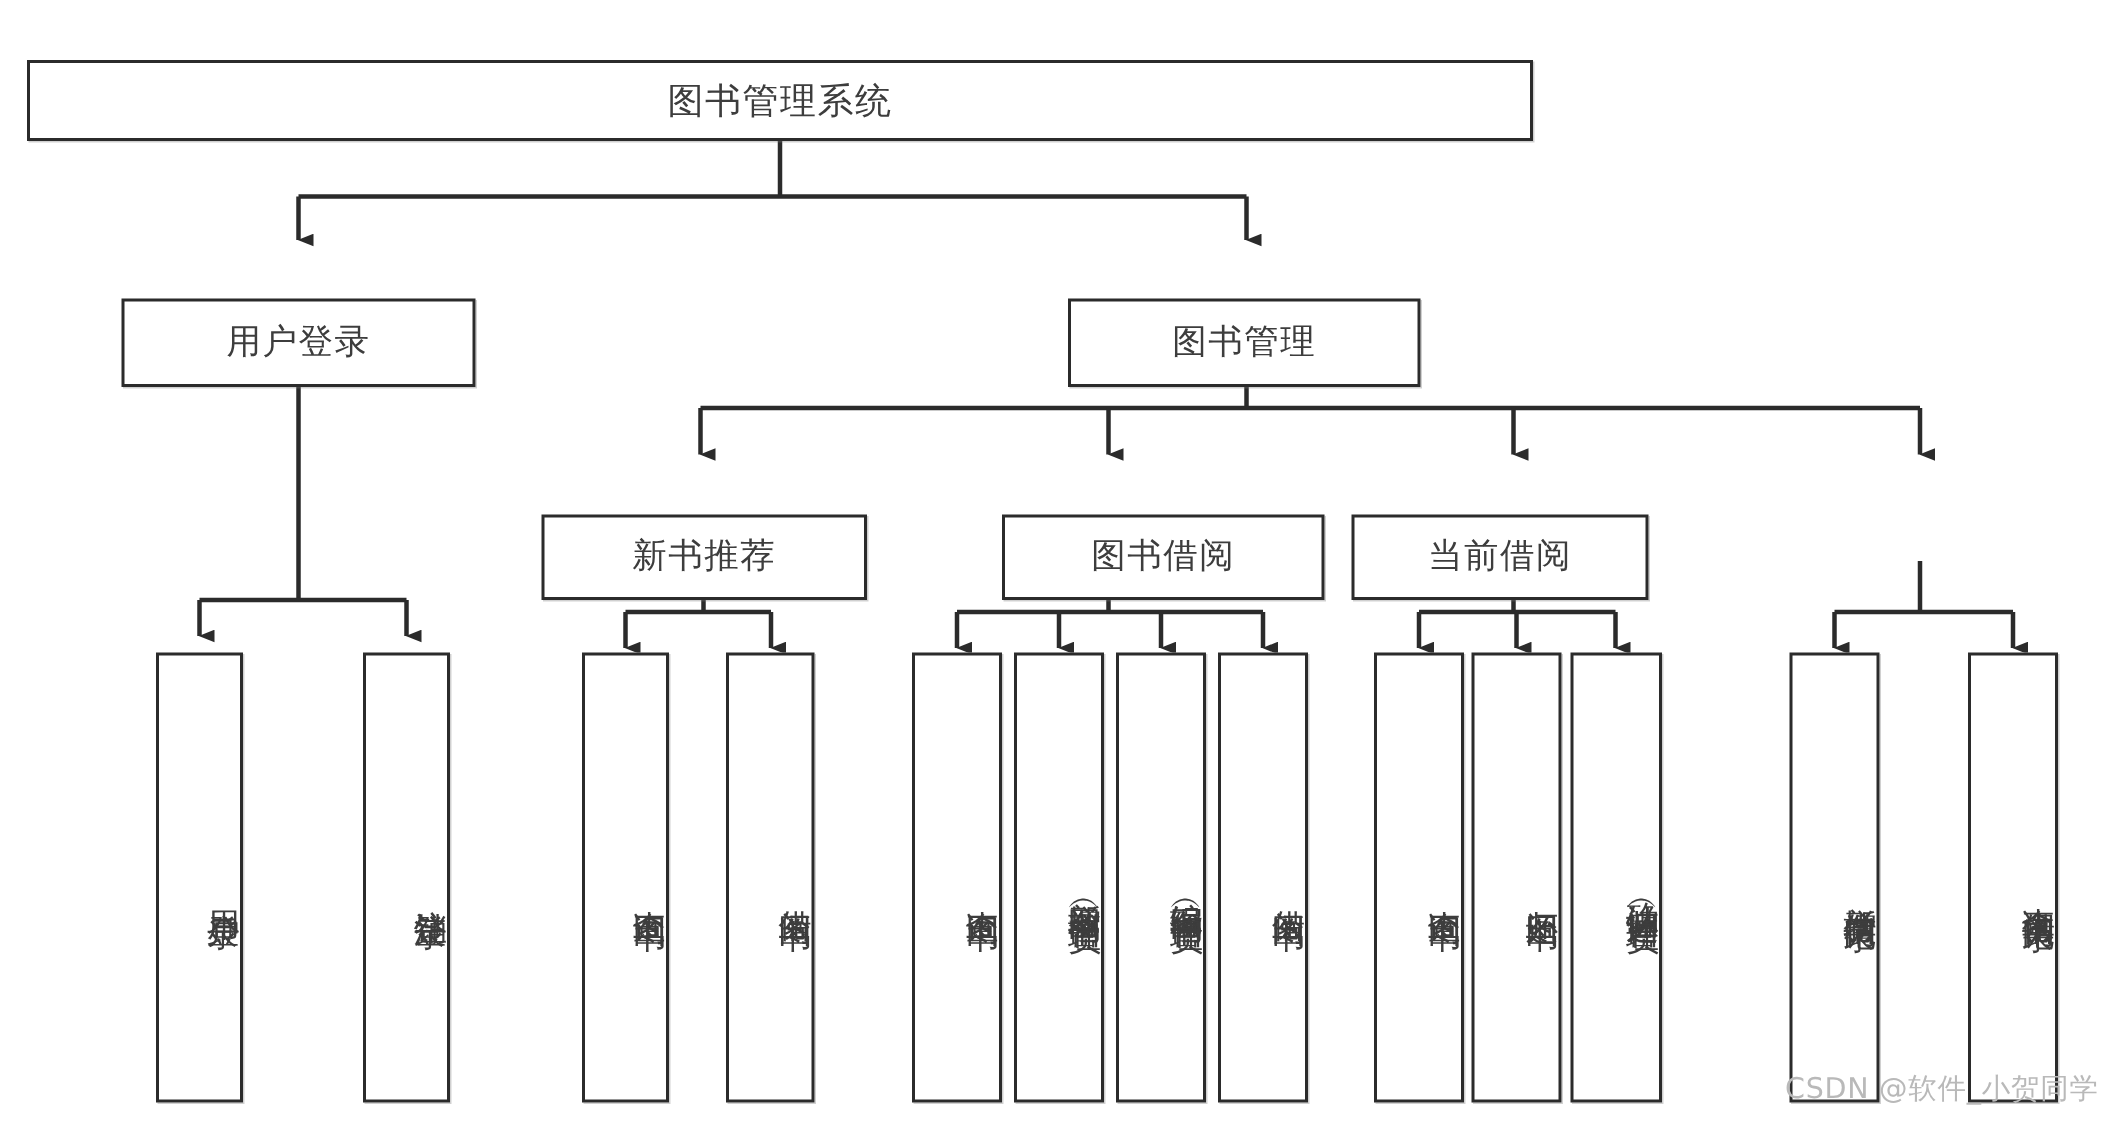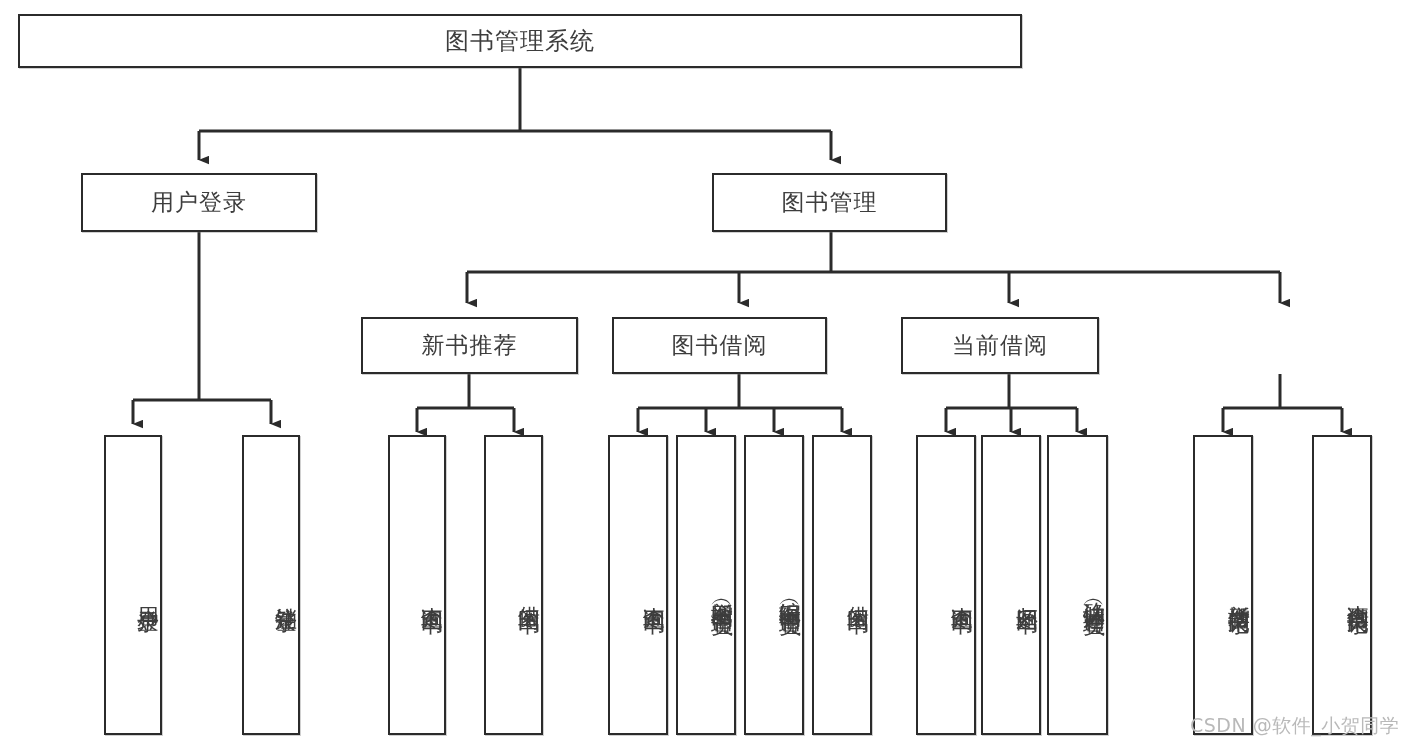--- a/index.html
+++ b/index.html
@@ -35,20 +35,21 @@
     align-items: center;
     justify-content: center;
     color: #3d3d3d;
     box-shadow: 1px 1px 0 rgba(120,120,120,0.35);
   }
   .node-h {
     font-size: 23px;
     letter-spacing: 1px;
     line-height: 1.1;
     white-space: nowrap;
+    margin-top: 26px;
   }
   .node-v {
     writing-mode: vertical-rl;
     text-orientation: upright;
     font-size: 22px;
     line-height: 1.12;
     letter-spacing: 2px;
     align-items: flex-start;
     justify-content: center;
     padding-top: 16px;
@@ -118,21 +119,21 @@
       <path d="M1342,408 L1342,432" marker-end="url(#arrowhead)"></path>
     </g>
   </svg>
 
   <div class="node node-h node-root" style="left:18px; top:14px; width:1004px; height:54px;">图书管理系统</div>
 
   <div class="node node-h" style="left:81px; top:173px; width:236px; height:59px;">用户登录</div>
   <div class="node node-h" style="left:712px; top:173px; width:235px; height:59px;">图书管理</div>
 
   <div class="node node-h" style="left:361px; top:317px; width:217px; height:57px;">新书推荐</div>
-  <div class="node node-h" style="left:612px; top:317px; width:215px; height:57px;">图书借阅</div>
+  <div class="node node-h" style="left:668px; top:317px; width:215px; height:57px;">图书借阅</div>
   <div class="node node-h" style="left:901px; top:317px; width:198px; height:57px;">当前借阅</div>
 
   <div class="node node-v" style="left:104px; top:435px; width:58px; height:300px;">用户登录</div>
   <div class="node node-v" style="left:242px; top:435px; width:58px; height:300px;">注销登录</div>
 
   <div class="node node-v" style="left:388px; top:435px; width:58px; height:300px;">查询图书</div>
   <div class="node node-v" style="left:484px; top:435px; width:59px; height:300px;">借阅图书</div>
 
   <div class="node node-v" style="left:608px; top:435px; width:60px; height:300px;">查询图书</div>
   <div class="node node-v" style="left:676px; top:435px; width:60px; height:300px;">新增图书（管理员）</div>

